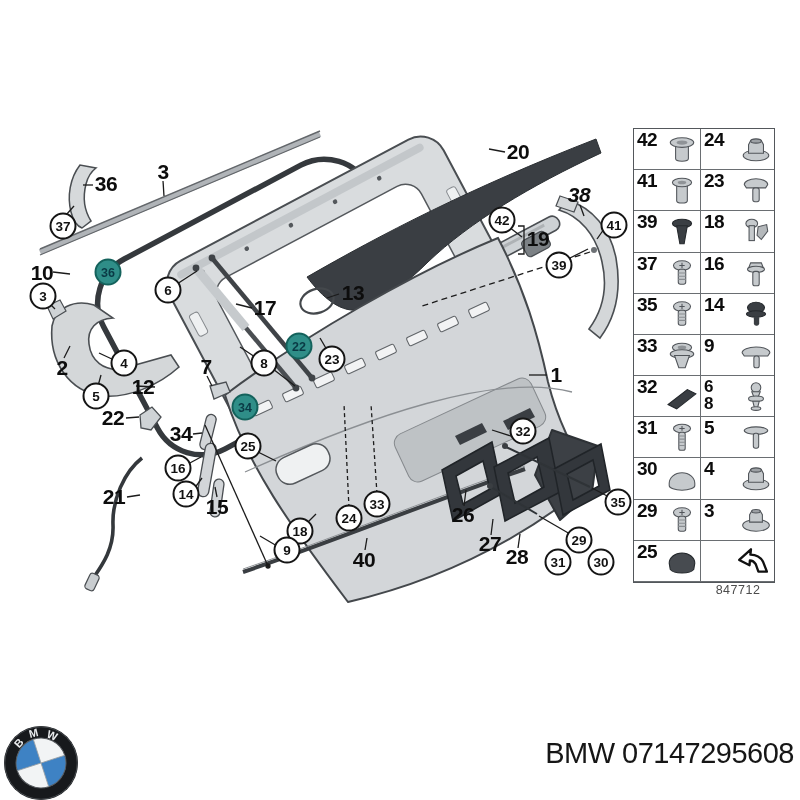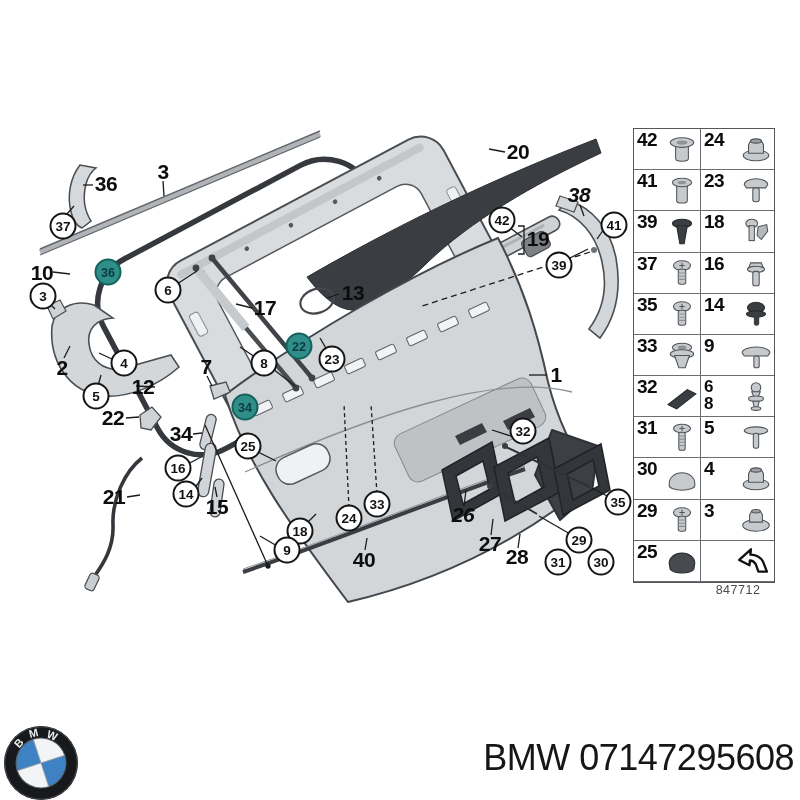--- a/index.html
+++ b/index.html
@@ -23,21 +23,21 @@
   .cell:nth-child(2n){border-right:none;}
   .cell .num{position:absolute;left:3px;top:1px;font-size:19px;font-weight:bold;color:#0c0c0c;
       line-height:1.0;letter-spacing:-0.5px;}
   .cell .num span{display:block;}
   .cell .num.stacked{font-size:17px;top:2px;}
   .cell .ic{position:absolute;right:2px;top:50%;transform:translateY(-50%);line-height:0;}
   .cell.icon-only .ic{right:6px;}
   #figure-number{position:absolute;left:693px;top:583px;width:90px;text-align:center;
       font-size:12.5px;color:#4c4c4c;letter-spacing:0.5px;}
   
-  #part-number{position:absolute;top:737px;right:6px;font-size:36px;color:#161616;
+  #part-number{position:absolute;top:737px;right:6px;font-size:29px;color:#161616;
       letter-spacing:-0.5px;font-weight:normal;}
   #bmw-logo{position:absolute;left:2px;top:724px;}
 </style>
 </head>
 <body>
 
 <div id="stage">
 
   <svg id="diagram" width="800" height="800" viewBox="0 0 800 800">
 
@@ -222,21 +222,21 @@
       <div class="co co-plain" style="left: 217px; top: 507px; text-align: right;">15</div>
       <div class="co co-plain" style="left: 114px; top: 497px; text-align: center;">21</div>
       <div class="co co-plain" style="left: 206px; top: 367px;">7</div>
       <div class="co co-plain" style="left: 265px; top: 308px;">17</div>
       <div class="co co-plain" style="left: 353px; top: 293px;">13</div>
       <div class="co co-plain" style="left: 364px; top: 560px;">40</div>
       <div class="co co-plain" style="left: 518px; top: 152px;">20</div>
       <div class="co co-plain" style="left: 579px; top: 195px; font-style: italic;">38</div>
       <div class="co co-plain" style="left: 538px; top: 239px; text-align: center;">19</div>
       <div class="co co-plain" style="left: 556px; top: 375px;">1</div>
-      <div class="co co-plain" style="left: 463px; top: 515px; font-style: italic;">26</div>
+      <div class="co co-plain" style="left: 463px; top: 515px;">26</div>
       <div class="co co-plain" style="left: 490px; top: 544px;">27</div>
       <div class="co co-plain" style="left: 517px; top: 557px;">28</div>
       <div class="co co-circle" style="left: 63px; top: 226px;">37</div>
       <div class="co co-circle" style="left: 43px; top: 296px;">3</div>
       <div class="co co-circle" style="left: 168px; top: 290px;">6</div>
       <div class="co co-circle" style="left: 124px; top: 363px;">4</div>
       <div class="co co-circle" style="left: 96px; top: 396px;">5</div>
       <div class="co co-circle" style="left: 264px; top: 363px;">8</div>
       <div class="co co-circle" style="left: 332px; top: 359px;">23</div>
       <div class="co co-circle" style="left: 178px; top: 468px;">16</div>

